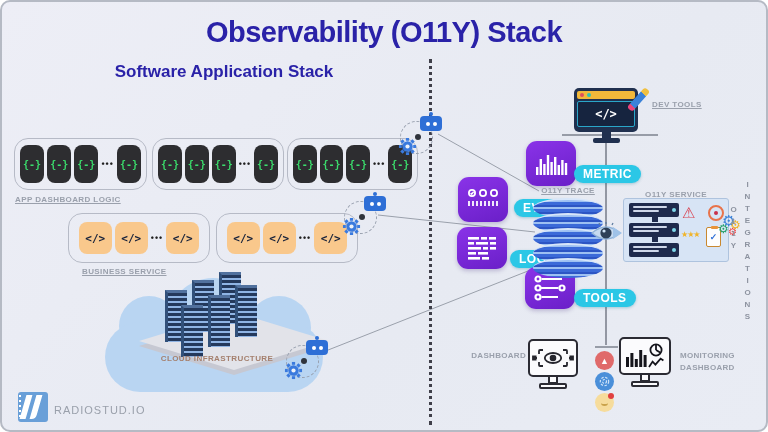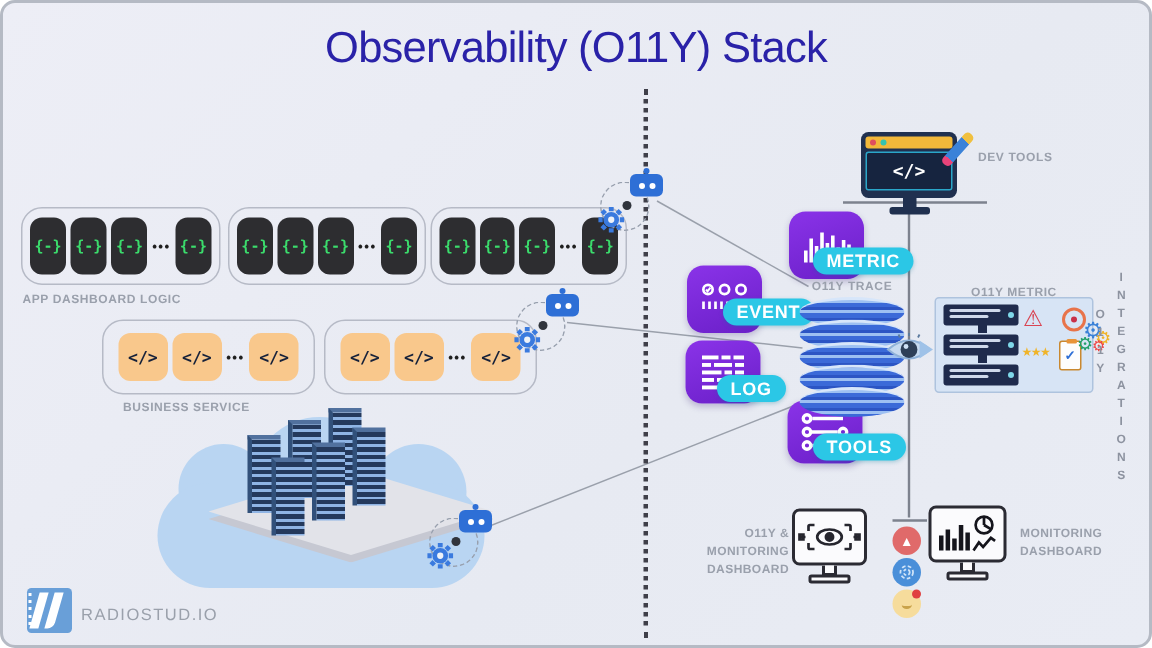--- a/index.html
+++ b/index.html
@@ -5,27 +5,27 @@
   html,body{margin:0;padding:0;background:#fff;}
   *{box-sizing:border-box;}
   #frame{
     position:relative;width:768px;height:432px;overflow:hidden;
     border:2px solid #b5bac4;border-radius:10px;
     background:linear-gradient(135deg,#edeef6 0%,#e7eaf2 60%,#e9ecf4 100%);
     font-family:"Liberation Sans",sans-serif;
   }
   .abs{position:absolute;}
   
-  .title{left:0;top:14px;width:100%;text-align:center;font-size:29px;font-weight:normal;color:#2a22a8;letter-spacing:-0.5px;}
+  .title{left:0;top:14px;width:100%;text-align:center;font-size:29px;font-weight:bold;color:#2a22a8;letter-spacing:-0.5px;}
   .subhdr{top:60px;font-size:17px;font-weight:bold;color:#2a22a8;text-align:center;}
   .subhdr.l{left:60px;width:324px;}
   .subhdr.r{left:500px;width:220px;}
   .divider{left:427px;top:57px;height:366px;width:0;border-left:3px dotted #3f3f49;}
   
-  .seclab{font-size:8px;font-weight:bold;color:#9aa0ac;letter-spacing:.4px;}
+  .seclab{font-size:8px;font-weight:bold;color:#9aa0ac;letter-spacing:.4px;text-decoration:underline;}
   
   .group{border:1.2px solid #b6bac6;border-radius:14px;display:flex;align-items:center;justify-content:center;gap:3px;padding:0 5px;}
   .row1{top:136px;height:52px;}
   .row2{top:211px;height:50px;}
   .boxd{width:26px;height:38px;background:#2d2d30;border-radius:8px;display:flex;align-items:center;justify-content:center;
         color:#3bdc6c;font-family:"DejaVu Sans Mono",monospace;font-weight:bold;font-size:10px;}
   .boxt{width:33px;height:32px;background:#f9c88c;border-radius:8px;display:flex;align-items:center;justify-content:center;
         color:#16213a;font-family:"DejaVu Sans Mono",monospace;font-weight:bold;font-size:11px;}
   .dots{color:#1f1f1f;font-weight:bold;font-size:9px;letter-spacing:1px;}
   
@@ -58,21 +58,21 @@
   .dt-bar::after{content:"";position:absolute;left:10px;top:2px;width:4px;height:4px;border-radius:50%;background:#35c3b0;}
   .dt-screen{margin-top:2px;height:26px;background:#16243f;border:1.5px solid #2aa6c9;border-radius:2px;
              display:flex;align-items:center;justify-content:center;color:#fff;
              font-family:"DejaVu Sans Mono",monospace;font-weight:bold;font-size:12px;}
   .dt-neck{position:absolute;left:28px;top:44px;width:9px;height:7px;background:#20304f;}
   .dt-base{position:absolute;left:19px;top:50px;width:27px;height:5px;background:#20304f;border-radius:2px;}
   .dt-pencil{position:absolute;right:-12px;top:8px;width:27px;height:7px;border-radius:3px;transform:rotate(-48deg);
              background:linear-gradient(90deg,#e8437a 0 18%,#3b82d8 18% 78%,#f0c040 78%);}
   
   .psq{background:linear-gradient(160deg,#8a33e8,#6a1fc8);border-radius:11px;display:flex;align-items:center;justify-content:center;box-shadow:0 2px 4px rgba(60,30,120,.25);}
-  .badge{background:#2bc7e6;color:#fff;font-weight:bold;font-size:12px;border-radius:12px;padding:2px 9px;letter-spacing:.5px;box-shadow:0 1px 3px rgba(0,120,150,.3);}
+  .badge{background:#2bc7e6;color:#fff;font-weight:bold;font-size:12px;border-radius:12px;padding:2px 9px;letter-spacing:.5px;box-shadow:0 1px 3px rgba(0,120,150,.3);margin-left:32px;}
   
   .lakelab{left:526px;top:184px;width:80px;text-align:center;}
   .disk{width:70px;height:20px;border-radius:50%;margin-top:-5px;border-top:2px solid #d7e6fa;
         background:repeating-linear-gradient(180deg,#9dc0f2 0 2px,#3b6ad8 2px 5px,#2c55c4 5px 7px);}
   
   .lakearrow{left:611px;top:225px;width:0;height:0;border-top:6px solid transparent;border-bottom:6px solid transparent;border-left:9px solid #9fc2e8;}
   
   .bklab{left:620px;top:188px;width:108px;text-align:center;}
   .panel{left:621px;top:196px;width:106px;height:64px;background:#d7e4f5;border:1px solid #aec3de;border-radius:3px;}
   .srv{position:absolute;left:5px;width:50px;height:14px;background:#1f2b4d;border-radius:2px;padding:3px 4px;display:flex;flex-direction:column;gap:2px;}
@@ -141,20 +141,21 @@
       <line x1="316" y1="352" x2="531" y2="267"></line>
     </g>
     <g stroke="#7d828e" stroke-width="1.6" fill="none">
       <line x1="560" y1="133" x2="656" y2="133"></line>
       <line x1="604" y1="133" x2="604" y2="343"></line>
       <line x1="593" y1="345" x2="616" y2="345"></line>
     </g>
   </svg>
 
   <div class="abs title">Observability (O11Y) Stack</div>
+  <div class="abs subhdr l">Software Application Stack</div>
   <div class="abs divider"></div>
 
   <div class="abs group row1" style="left:12px;width:133px;">
     <span class="boxd">{-}</span>
     <span class="boxd">{-}</span>
     <span class="boxd">{-}</span>
     <span class="dots">•••</span>
     <span class="boxd">{-}</span>
   </div>
   <div class="abs group row1" style="left:150px;width:132px;">
@@ -193,20 +194,21 @@
     <i class="cl c3"></i>
     <i class="cl base"></i>
     <div class="platform sh"></div>
     <div class="platform"></div>
     <div class="tower" style="left:68px;top:16px;"></div>
     <div class="tower" style="left:95px;top:6px;"></div>
     <div class="tower" style="left:122px;top:-2px;"></div>
     <div class="tower" style="left:84px;top:31px;"></div>
     <div class="tower" style="left:111px;top:21px;"></div>
     <div class="tower" style="left:138px;top:11px;"></div>
+    <div class="cloudlab">CLOUD INFRASTRUCTURE</div>
   </div>
 
   <div class="abs cycle" style="left:396px;top:114px;">
     <i class="ring"></i>
     <span class="robot">
         <i></i>
         <i></i>
       </span>
     <i class="minigear"></i>
     <svg class="gearsvg">
@@ -332,21 +334,21 @@
     <circle cx="16" cy="11" r="5.6" fill="#2e4058"></circle>
       <circle cx="14" cy="9" r="1.6" fill="#cfe2f5"></circle>
     <g stroke="#5b7a9e" stroke-width="1.2">
         <line x1="10" y1="3" x2="9" y2="1"></line>
         <line x1="16" y1="2" x2="16" y2="0"></line>
         <line x1="22" y1="3" x2="23" y2="1"></line>
       </g>
   </svg>
   <div class="abs lakearrow"></div>
 
-  <div class="abs seclab bklab">O11Y METRIC</div>
+  <div class="abs seclab bklab">O11Y SERVICE</div>
   <div class="abs panel">
     <div class="srv" style="top:4px;">
         <i class="m"></i>
         <i class="s"></i>
       </div>
     <div class="srvconn" style="top:17px;"></div>
     <div class="srv" style="top:24px;">
         <i class="m"></i>
         <i class="s"></i>
       </div>
@@ -364,21 +366,20 @@
       <span style="left:14px;top:6px;color:#f0b429;font-size:12px;">⚙</span>
       <span style="left:2px;top:10px;color:#22a06b;font-size:12px;">⚙</span>
       <span style="left:12px;top:14px;color:#ef4444;font-size:10px;">⚙</span>
     </span>
   </div>
 
   <div class="abs vtext" style="left:727px;top:203px;">O11Y</div>
   <div class="abs vtext" style="left:741px;top:178px;">INTEGRATIONS</div>
 
   <div class="abs dashlab" style="left:444px;top:348px;width:80px;text-align:right;">
-    <div>O11Y &amp; MONITORING</div>
     <div>DASHBOARD</div>
   </div>
   <div class="abs outmon" style="left:526px;top:337px;width:50px;height:38px;">
     <svg width="42" height="30" viewBox="0 0 42 30" fill="none" stroke="#26262e" stroke-width="1.8">
       <path d="M7,11 V8 Q7,7 8,7 H11"></path>
         <path d="M31,7 H34 Q35,7 35,8 V11"></path>
       <path d="M35,19 V22 Q35,23 34,23 H31"></path>
         <path d="M11,23 H8 Q7,23 7,22 V19"></path>
       <ellipse cx="21" cy="15" rx="8.2" ry="5"></ellipse>
         <circle cx="21" cy="15" r="2.4" fill="#26262e"></circle>

